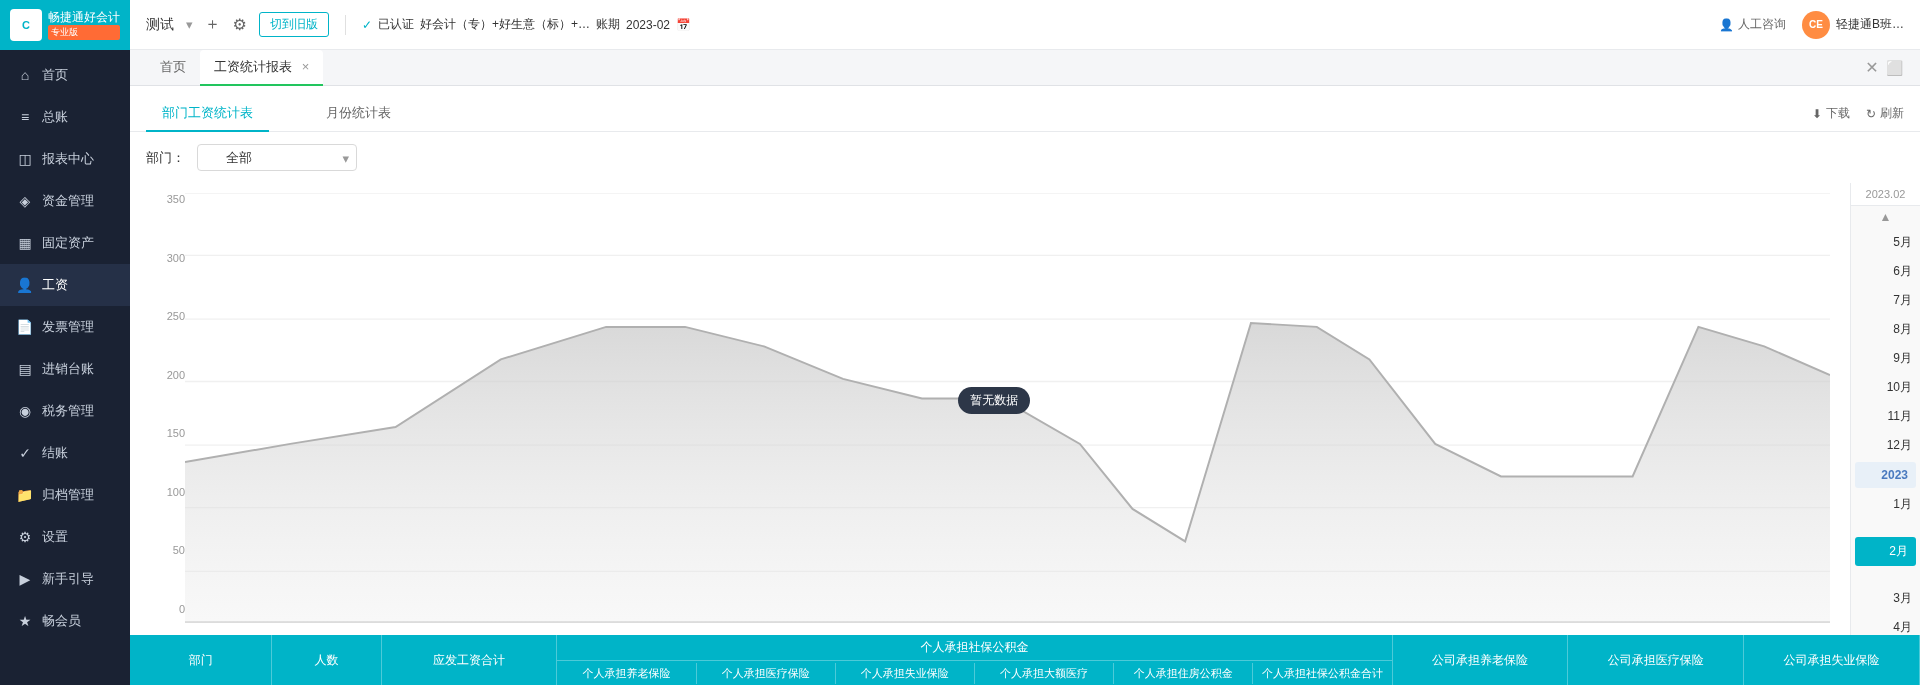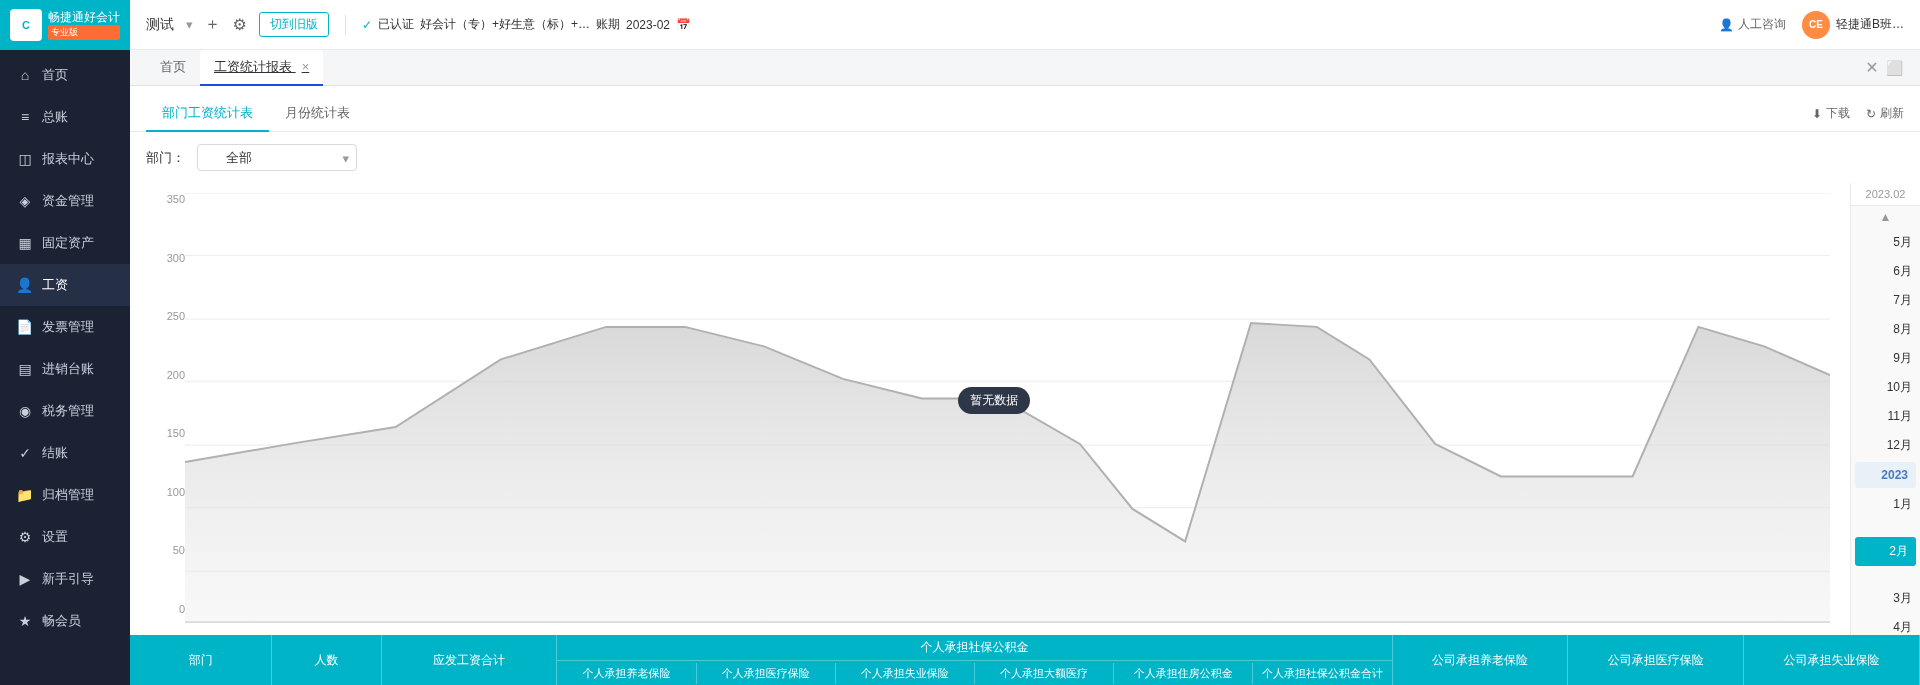--- a/index.html
+++ b/index.html
@@ -114,43 +114,43 @@
     .tab-item {
       padding: 8px 14px;
       font-size: 13px;
       cursor: pointer;
       color: #666;
       border-bottom: 2px solid transparent;
     }
     .tab-item.active {
       background: white;
       color: #333;
-      border-bottom: 2px solid #1d4ed8;
+      border-bottom: 2px solid #22c55e;
       border-radius: 4px 4px 0 0;
-      text-decoration: underline;
     }
     .tab-close { margin-left: 6px; color: #999; cursor: pointer; }
 
     
     .content-area {
       flex: 1;
       display: flex;
       flex-direction: column;
       background: white;
       overflow: hidden;
     }
 
     
     .sub-tabs {
       display: flex;
       align-items: center;
       padding: 10px 16px 0;
       border-bottom: 1px solid #e8eaed;
       background: white;
       flex-shrink: 0;
+      gap: 41px;
     }
     .sub-tab {
       padding: 8px 16px;
       font-size: 13px;
       cursor: pointer;
       color: #666;
       border-bottom: 2px solid transparent;
       margin-bottom: -1px;
     }
     .sub-tab.active {

